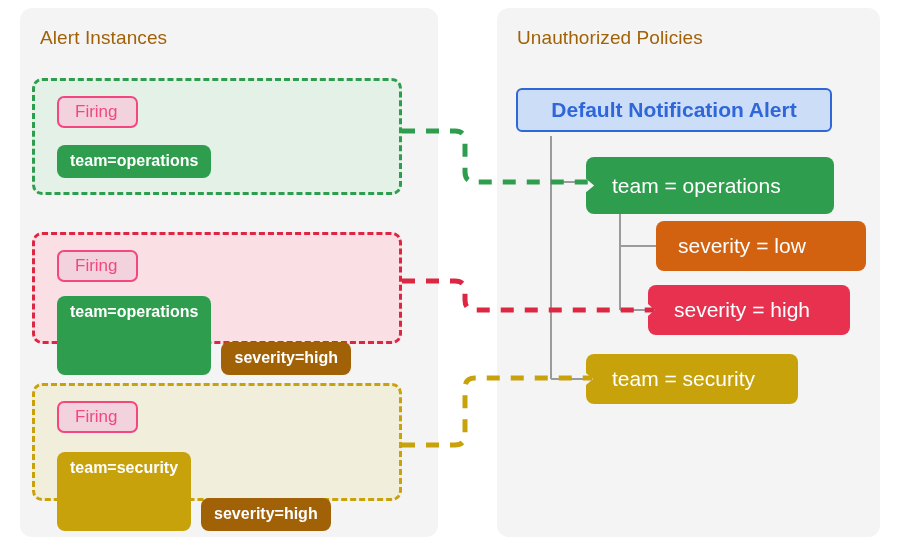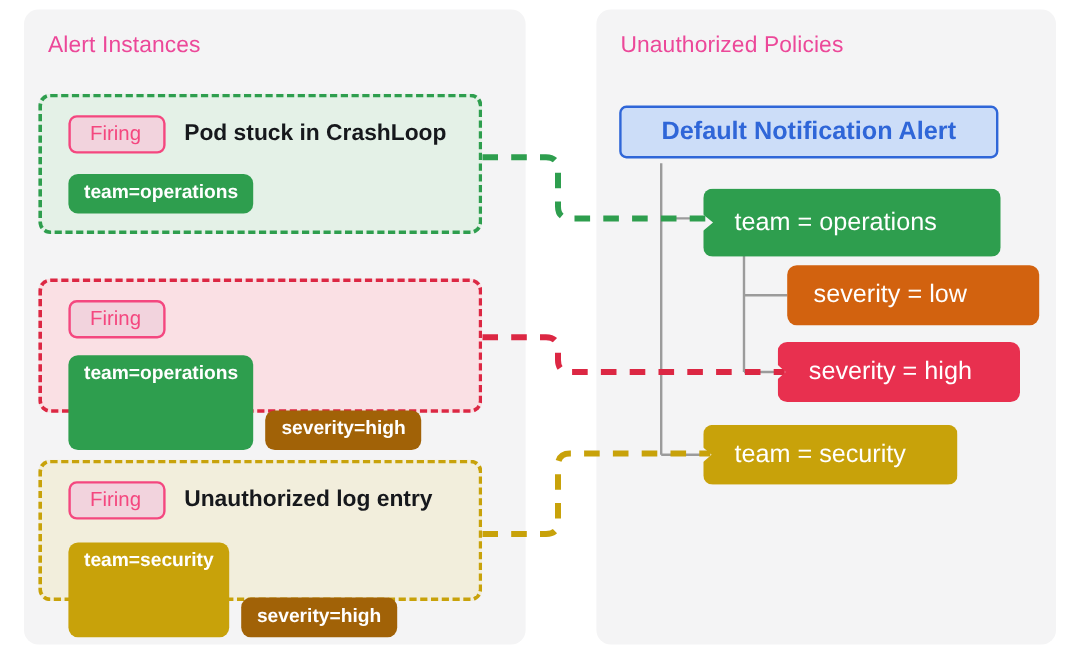--- a/index.html
+++ b/index.html
@@ -20,21 +20,21 @@
     position: absolute;
     background: #f4f4f5;
     border-radius: 12px;
   }
   #panel-alerts { left: 20px;  top: 8px; width: 418px; height: 529px; }
   #panel-policies { left: 497px; top: 8px; width: 383px; height: 529px; }
 
   .panel-title {
     position: absolute;
     font-size: 19px;
-    color: #ec4899;
+    color: #a16207;
     letter-spacing: .1px;
     white-space: nowrap;
   }
   #title-alerts   { left: 40px;  top: 27px; }
   #title-policies { left: 517px; top: 27px; }
 
   
   .alert-card {
     position: absolute;
     border: 3px dashed #2e9e4e;
@@ -181,41 +181,39 @@
   <path d="M 402 131 L 455 131 Q 465 131 465 141 L 465 172 Q 465 182 475 182 L 592 182" stroke="#2e9e4e" stroke-width="5" stroke-dasharray="13 11" stroke-linecap="butt" fill="none"></path>
 
   <path d="M 402 281 L 455 281 Q 465 281 465 291 L 465 300 Q 465 310 475 310 L 654 310" stroke="#dc2743" stroke-width="5" stroke-dasharray="13 11" stroke-linecap="butt" fill="none"></path>
 
   <path d="M 402 445 L 455 445 Q 465 445 465 435 L 465 388 Q 465 378 475 378 L 592 378" stroke="#c8a20a" stroke-width="5" stroke-dasharray="13 11" stroke-linecap="butt" fill="none"></path>
 </svg>
 
 <div class="alert-card green" id="alert-card-0">
   <div class="alert-head">
     <span class="firing-badge">Firing</span>
-    <span class="alert-title">Pod stuck in CrashLoop</span>
   </div>
   <div class="alert-tags">
     <span class="tag t-green">team=operations</span>
   </div>
 </div>
 
 <div class="alert-card red" id="alert-card-1">
   <div class="alert-head">
     <span class="firing-badge">Firing</span>
   </div>
   <div class="alert-tags">
     <span class="tag t-green">team=operations</span>
     <span class="tag t-red">severity=high</span>
   </div>
 </div>
 
 <div class="alert-card gold" id="alert-card-2">
   <div class="alert-head">
     <span class="firing-badge">Firing</span>
-    <span class="alert-title">Unauthorized log entry</span>
   </div>
   <div class="alert-tags">
     <span class="tag t-gold">team=security</span>
     <span class="tag t-red">severity=high</span>
   </div>
 </div>
 
 <div class="policy-root">Default Notification Alert</div>
 
 <div class="policy-node pn-green notch" id="policy-node-0">team = operations</div>

